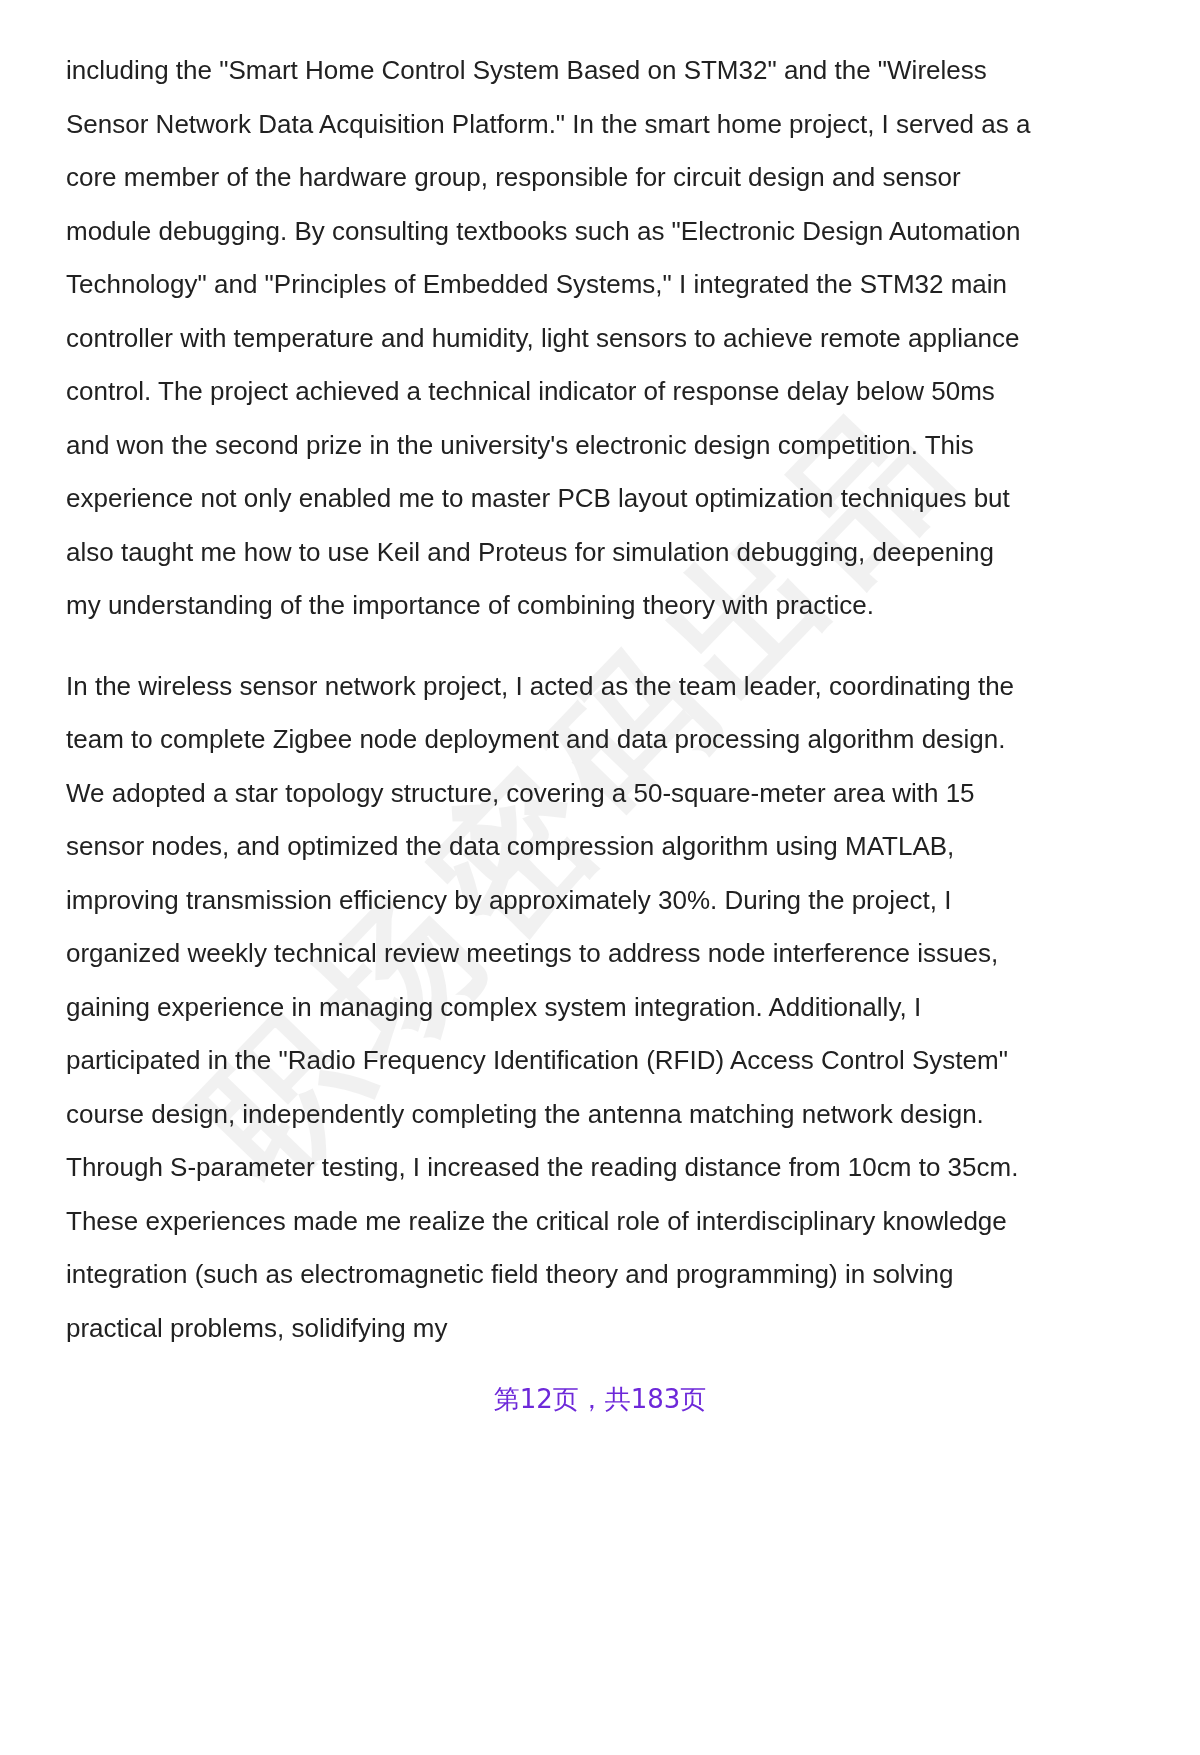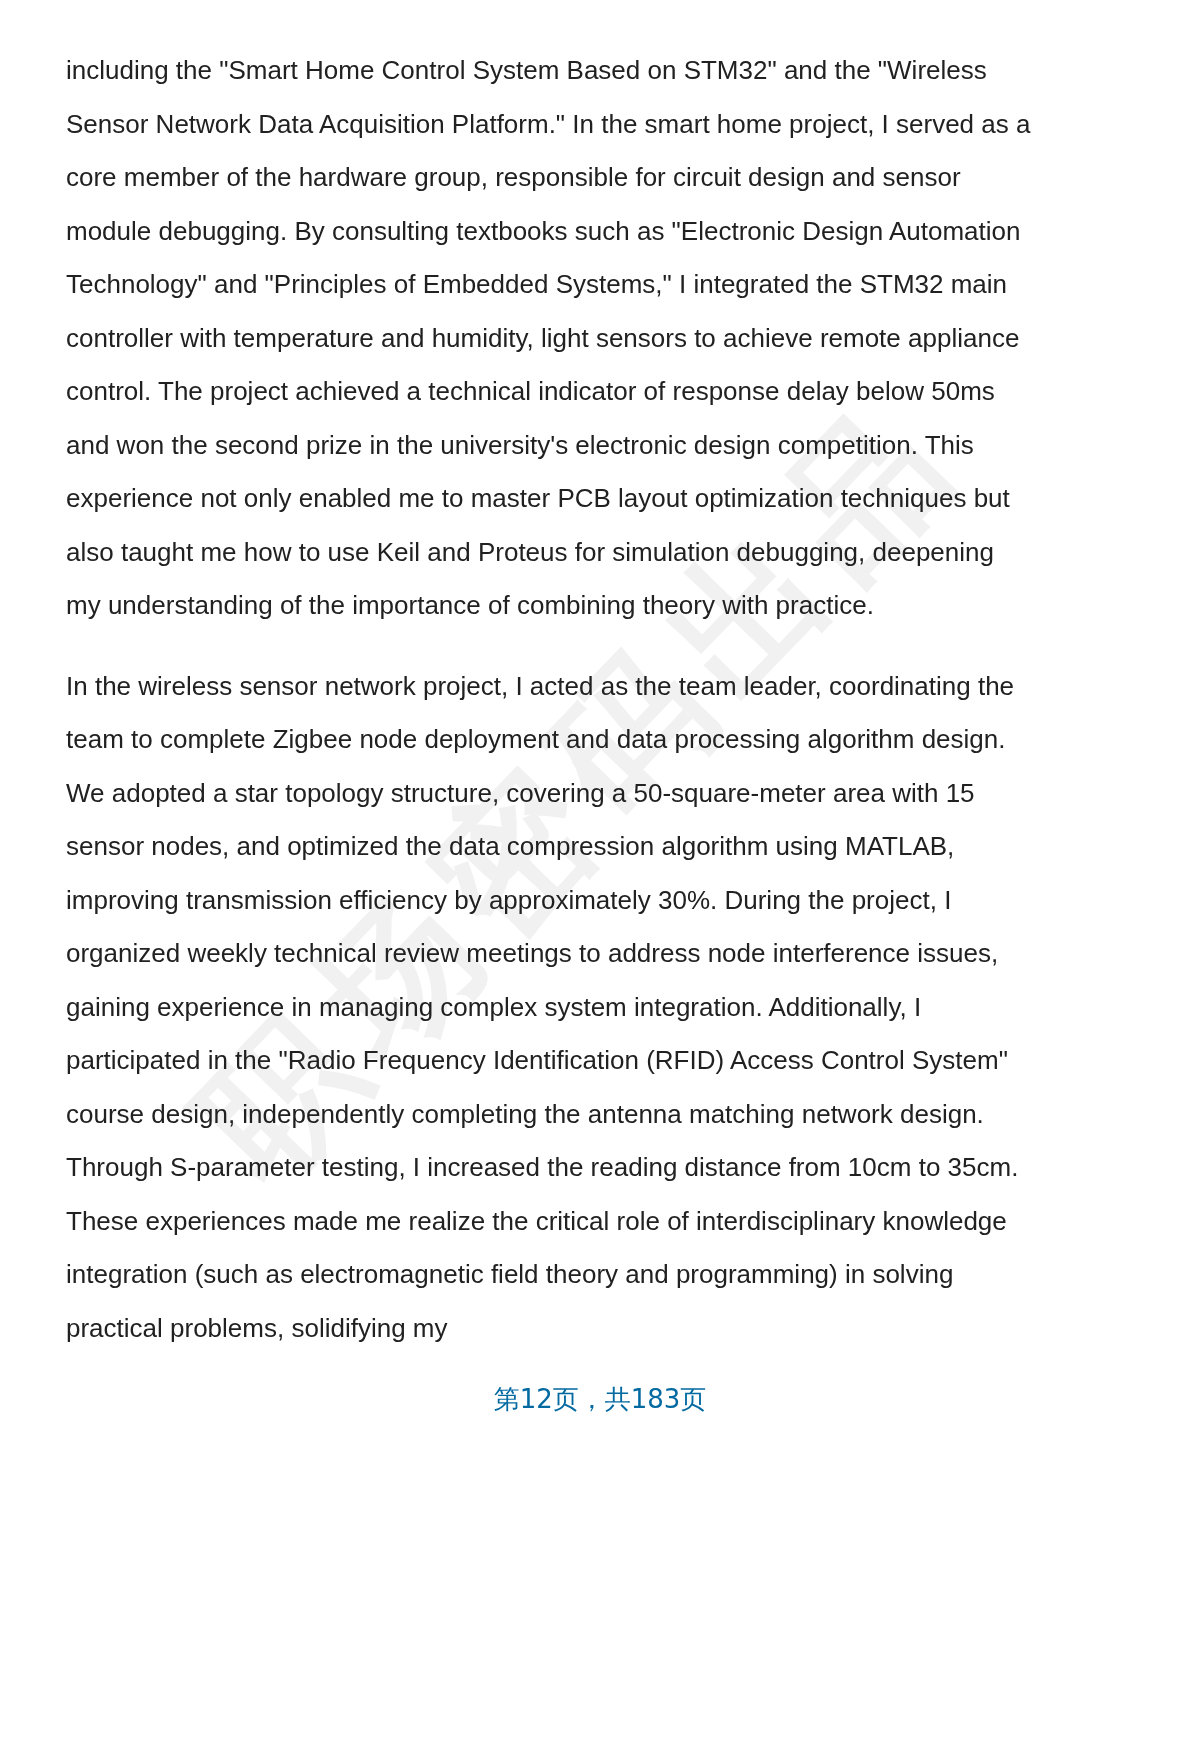--- a/index.html
+++ b/index.html
@@ -46,21 +46,21 @@
     .content p {
       margin: 0 0 27px 0;
     }
     .footer {
       position: relative;
       z-index: 1;
       width: 100%;
       text-align: center;
       font-size: 26px;
       margin-top: 4px;
-      color: #0369a1;
+      color: #6d28d9;
       font-family: "DejaVu Sans", sans-serif;
     }
   </style>
 </head>
 <body>
 
 <div class="page">
 
   <div class="watermark">职场密码出品</div>
 

